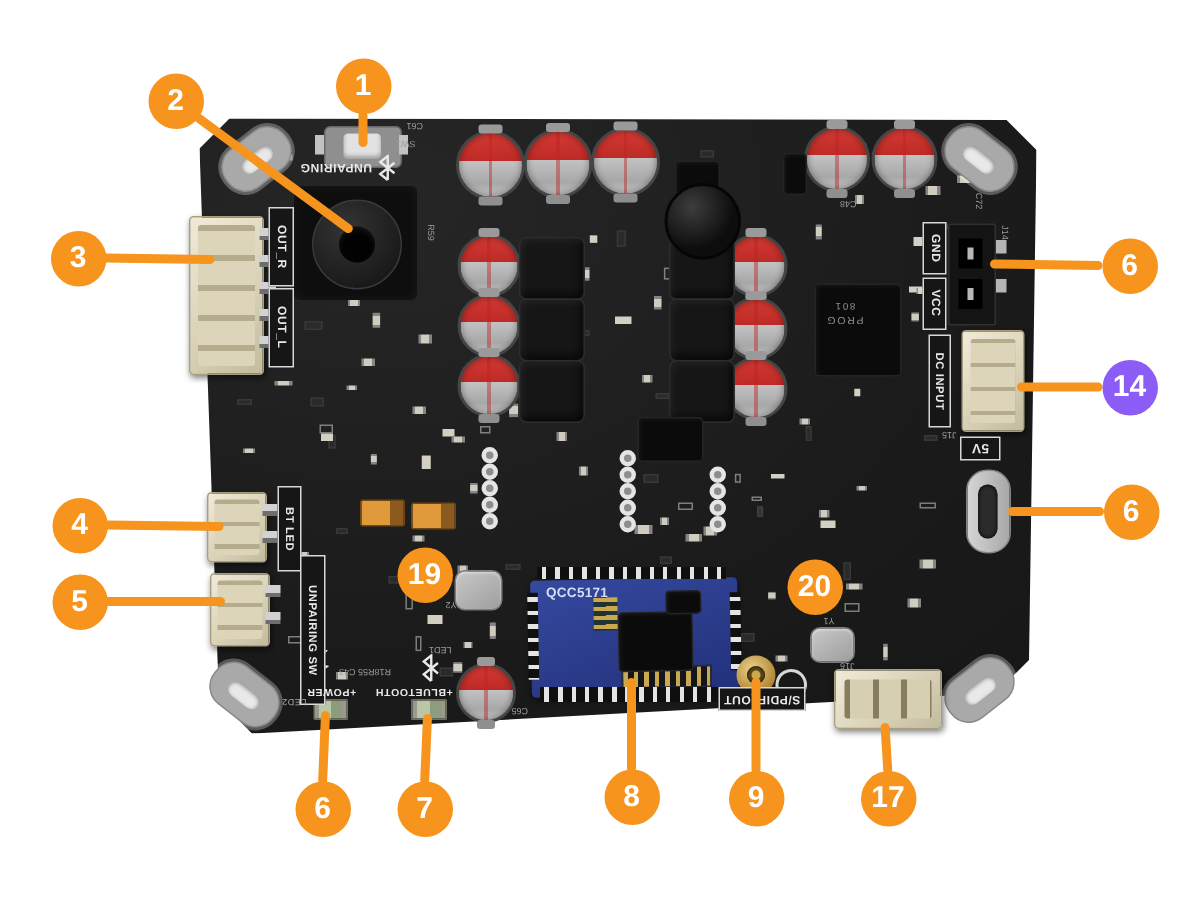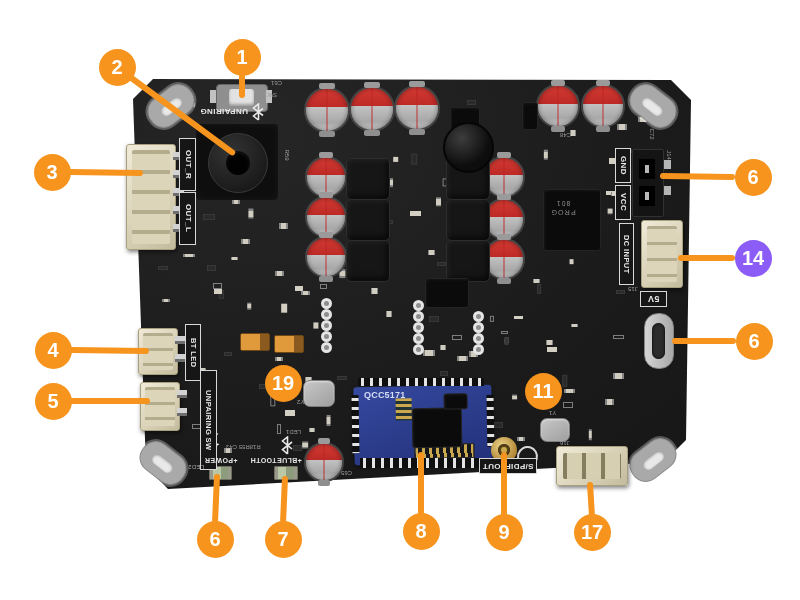--- a/index.html
+++ b/index.html
@@ -380,21 +380,21 @@
       <div class="badge" style="left: 34.5px; top: 382.5px; background: rgb(246, 148, 29);">5</div>
       <div class="cline" style="left: 215px; top: 520px; width: 49.0425px; transform: rotate(-87.5634deg); background: rgb(246, 148, 29);"></div>
       <div class="badge" style="left: 196.5px; top: 520.5px; background: rgb(246, 148, 29);">6</div>
       <div class="cline" style="left: 283px; top: 520px; width: 47.0444px; transform: rotate(-87.4552deg); background: rgb(246, 148, 29);"></div>
       <div class="badge" style="left: 264.5px; top: 520.5px; background: rgb(246, 148, 29);">7</div>
       <div class="cline" style="left: 421px; top: 512px; width: 63px; transform: rotate(-90deg); background: rgb(246, 148, 29);"></div>
       <div class="badge" style="left: 402.5px; top: 512.5px; background: rgb(246, 148, 29);">8</div>
       <div class="cline" style="left: 504px; top: 513px; width: 64px; transform: rotate(-90deg); background: rgb(246, 148, 29);"></div>
       <div class="badge" style="left: 485.5px; top: 513.5px; background: rgb(246, 148, 29);">9</div>
       <div class="badge" style="left: 264.5px; top: 364.5px; background: rgb(246, 148, 29);">19</div>
-      <div class="badge" style="left: 524.5px; top: 372.5px; background: rgb(246, 148, 29);">11</div>
+      <div class="badge" style="left: 524.5px; top: 372.5px; background: rgb(246, 148, 29);">20</div>
       <div class="cline" style="left: 592px; top: 513px; width: 34.0624px; transform: rotate(-93.5763deg); background: rgb(246, 148, 29);"></div>
       <div class="badge" style="left: 573.5px; top: 513.5px; background: rgb(246, 148, 29);">17</div>
       <div class="cline" style="left: 736px; top: 338px; width: 64px; transform: rotate(180deg); background: rgb(246, 148, 29);"></div>
       <div class="badge" style="left: 735.5px; top: 322.5px; background: rgb(246, 148, 29);">6</div>
       <div class="cline" style="left: 735px; top: 255px; width: 57px; transform: rotate(180deg); background: rgb(246, 148, 29);"></div>
       <div class="badge" style="left: 734.5px; top: 239.5px; background: #8b5cf6;">14</div>
       <div class="cline" style="left: 735px; top: 174px; width: 75.0068px; transform: rotate(-179.215deg); background: rgb(246, 148, 29);"></div>
       <div class="badge" style="left: 734.5px; top: 158.5px; background: rgb(246, 148, 29);">6</div>
     </div>
 </div>

